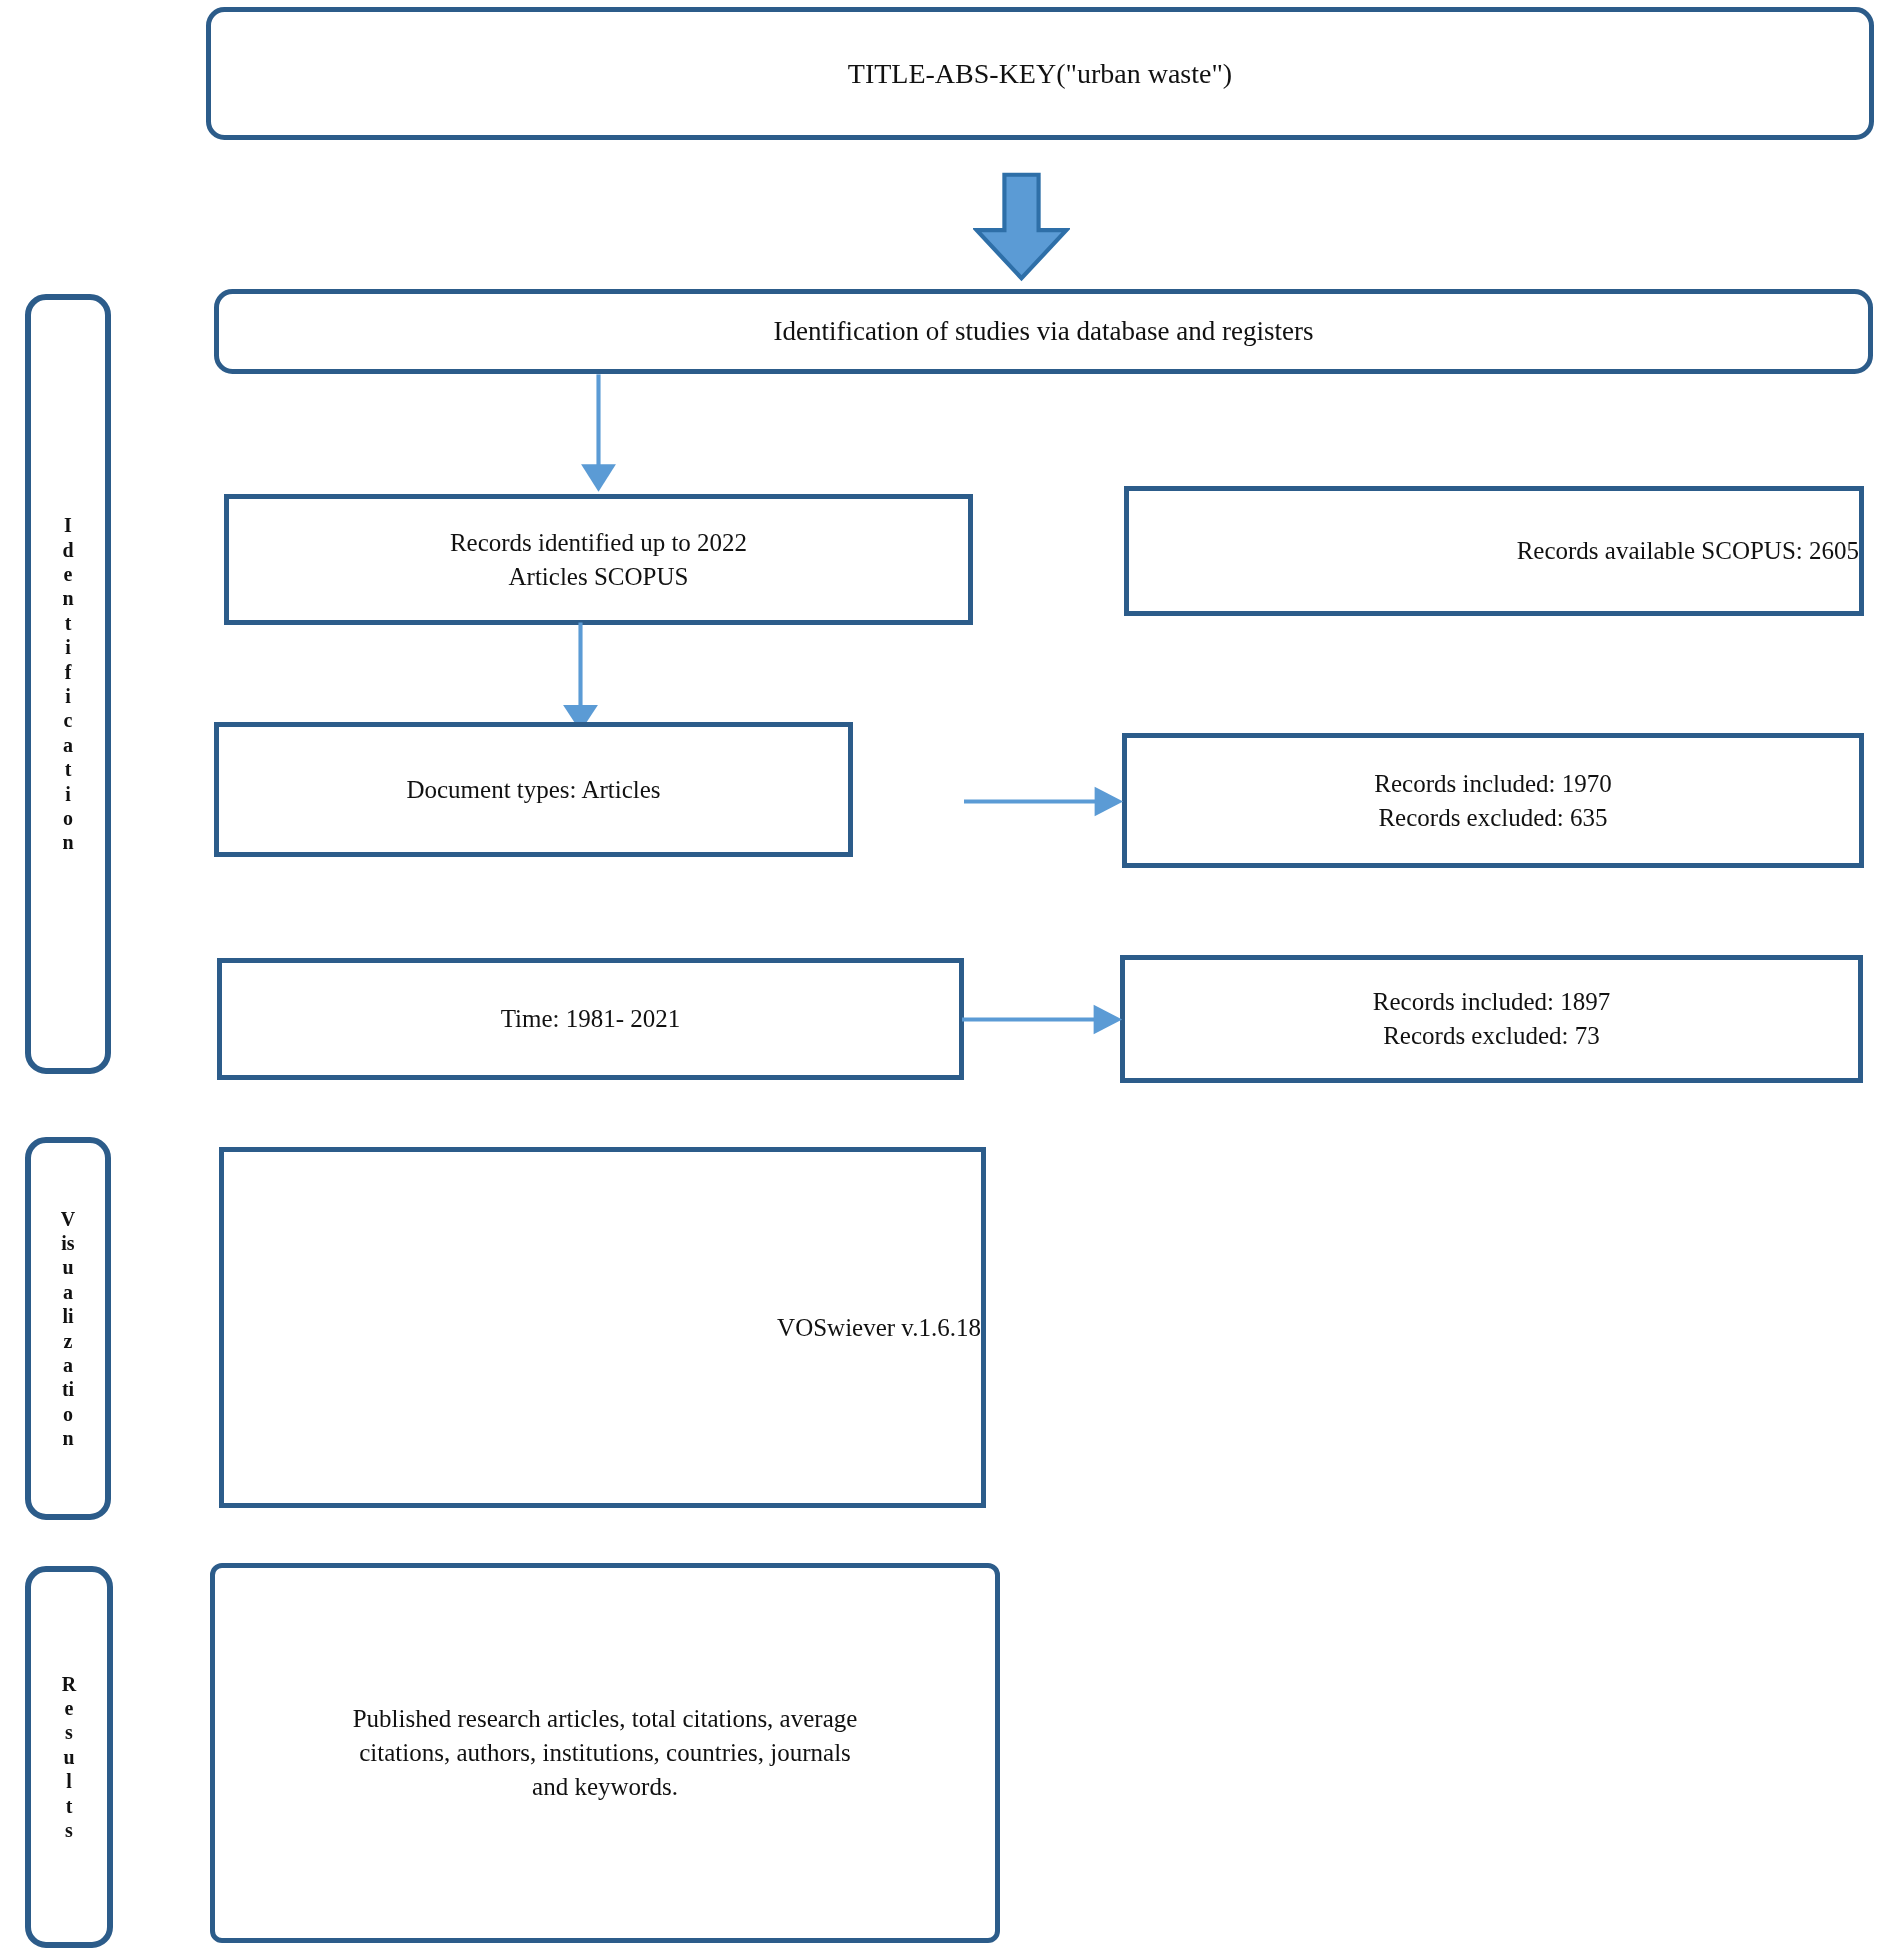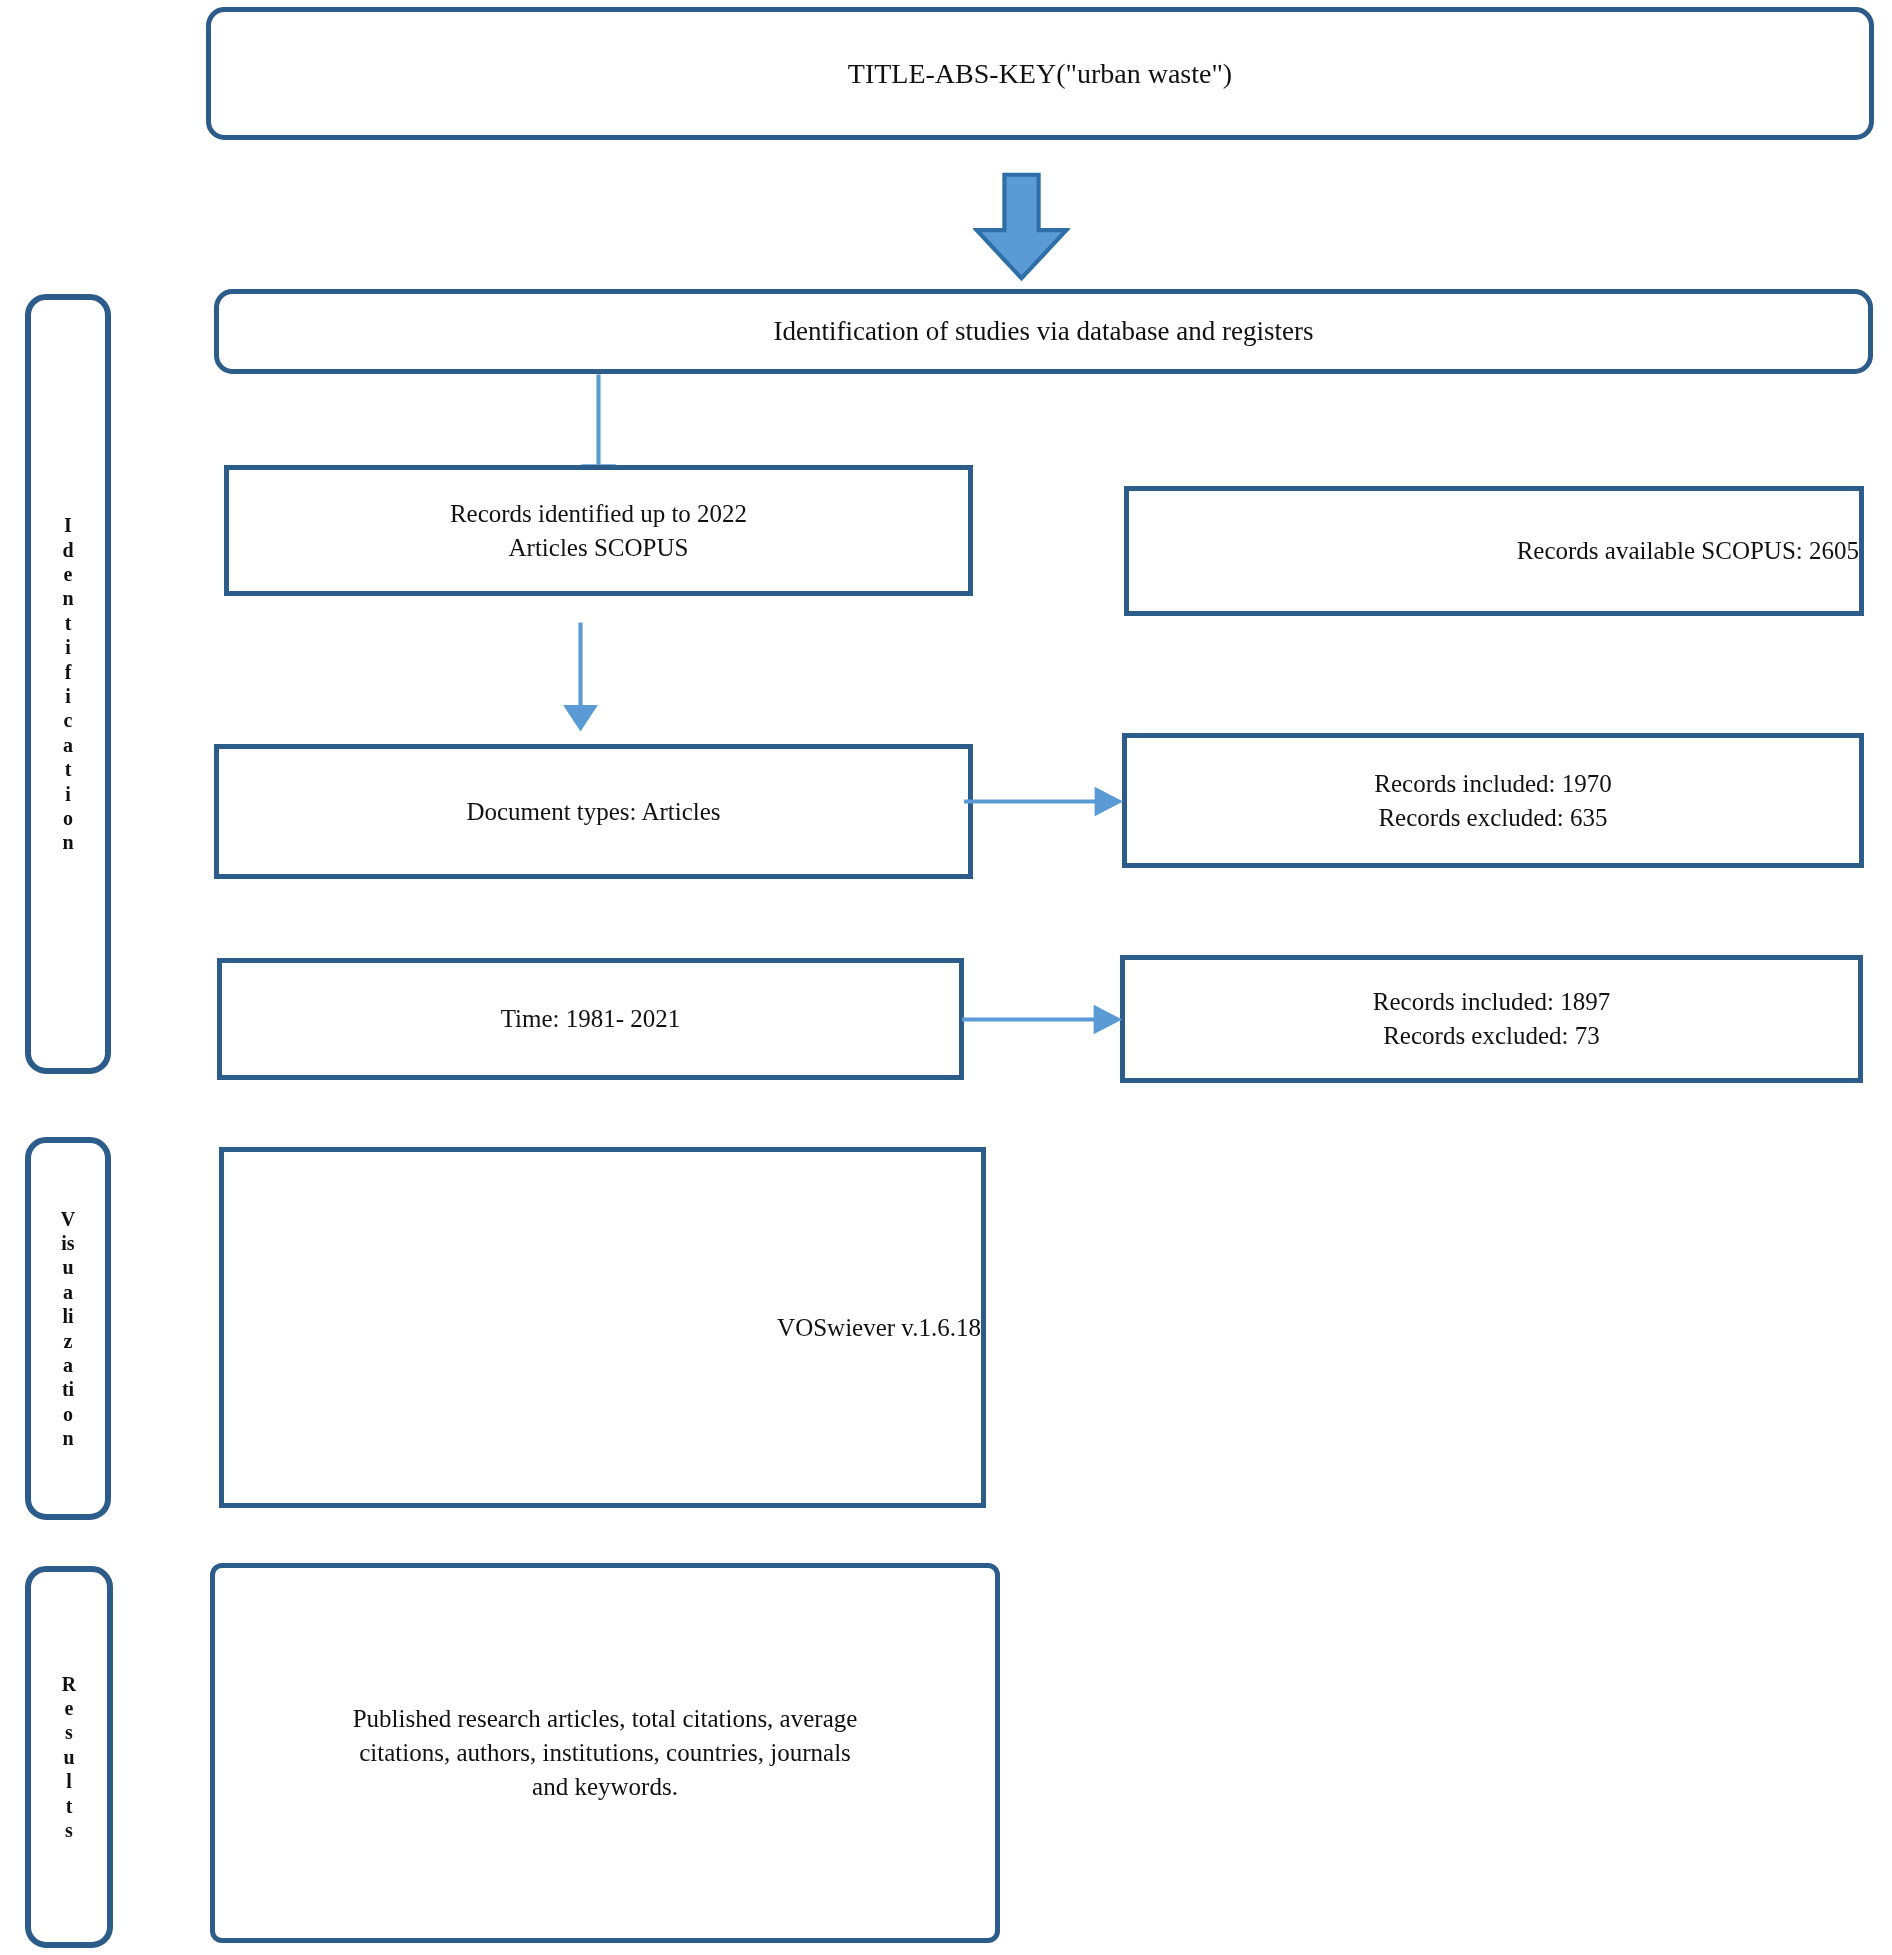--- a/index.html
+++ b/index.html
@@ -145,35 +145,35 @@
     </div>
   </div>
 
   <div class="conn" style="left:571px; top:374px; width:55px; height:119px;">
     <svg width="55" height="119" viewBox="0 0 120 258" xmlns="http://www.w3.org/2000/svg">
       <line x1="60" y1="0" x2="60" y2="198" stroke="#5B9BD5" stroke-width="9"></line>
       <polygon points="22,196 98,196 60,256" fill="#5B9BD5"></polygon>
     </svg>
   </div>
 
-  <div class="box t-body" style="left:224px; top:465px; width:749px; height:131px;">
+  <div class="box t-body" style="left:224px; top:494px; width:749px; height:131px;">
     <span class="txt">
       <span>Records identified up to 2022</span><br>
       <span>Articles SCOPUS</span>
     </span>
   </div>
 
   <div class="conn" style="left:553px; top:622px; width:55px; height:111px;">
     <svg width="55" height="111" viewBox="0 0 120 240" xmlns="http://www.w3.org/2000/svg">
       <line x1="60" y1="0" x2="60" y2="182" stroke="#5B9BD5" stroke-width="9"></line>
       <polygon points="22,180 98,180 60,238" fill="#5B9BD5"></polygon>
     </svg>
   </div>
 
-  <div class="box t-body" style="left:214px; top:744px; width:759px; height:135px;">
+  <div class="box t-body" style="left:214px; top:722px; width:639px; height:135px;">
     <span class="txt">Document types: Articles</span>
   </div>
 
   <div class="box t-body" style="left:217px; top:958px; width:747px; height:122px;">
     <span class="txt">Time: 1981- 2021</span>
   </div>
 
   <div class="box t-body" style="left:1124px; top:486px; width:740px; height:130px;text-align:right;">
     <span class="txt">Records available SCOPUS: 2605</span>
   </div>

